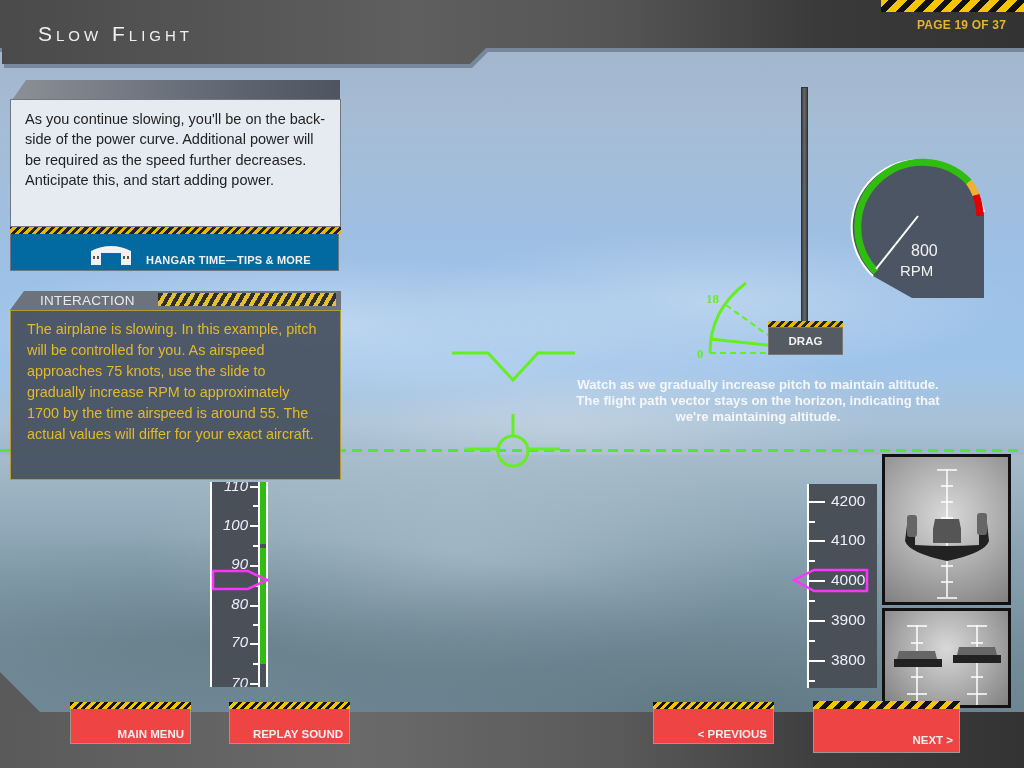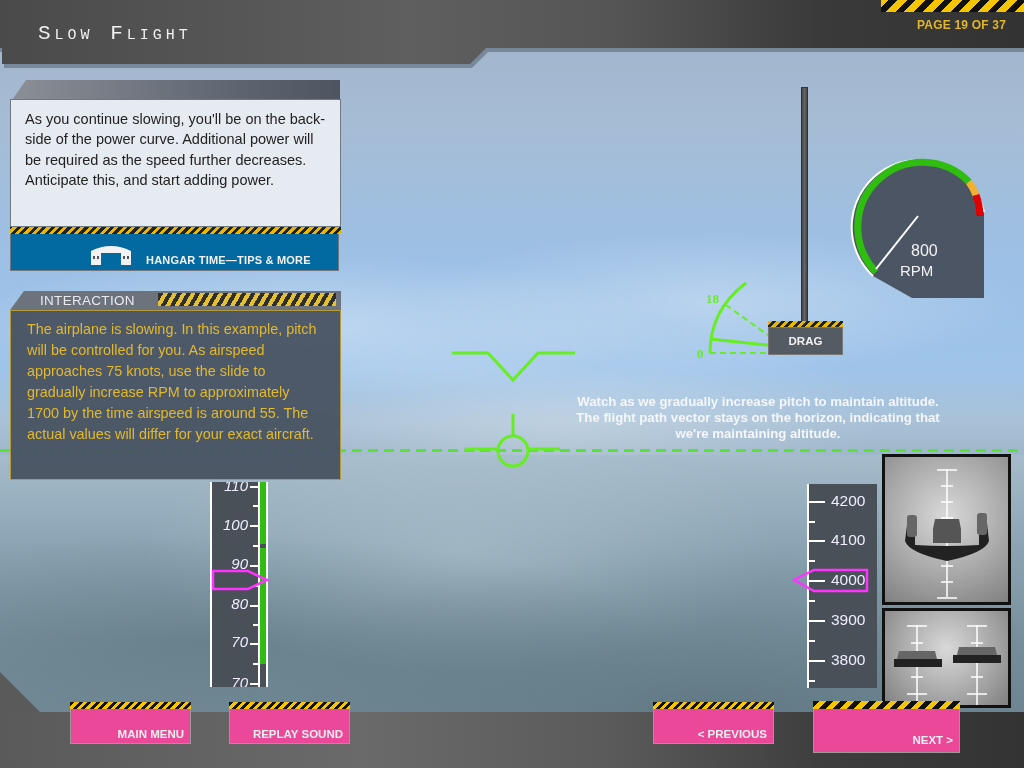--- a/index.html
+++ b/index.html
@@ -35,21 +35,21 @@
     background: linear-gradient(90deg, #4a4a4a 0%, #5f5f5f 40%, #555 60%, #3a3a3a 80%, #333 100%);
     clip-path: polygon(0 0, 100% 0, 100% 48px, 486px 48px, 470px 64px, 2px 64px, 2px 48px, 0 48px);
   }
   .header-shadow {
     position: absolute; left: 0; top: 0; width: 1024px; height: 68px;
     background: rgba(40,50,60,0.35);
     clip-path: polygon(0 0, 100% 0, 100% 52px, 488px 52px, 472px 68px, 4px 68px, 4px 52px, 0 52px);
   }
   .page-title {
     position: absolute; left: 38px; top: 22px;
-    font-family: Liberation Mono, monospace;
+    font-family: Liberation Sans, sans-serif;
     font-size: 21px; color: #f0f0f0;
     font-variant: small-caps; letter-spacing: 4px;
   }
   .page-hazard {
     position: absolute; left: 881px; top: 0; width: 143px; height: 12px;
     background: repeating-linear-gradient(-45deg, #f5c500 0 7px, #111 7px 13px);
   }
   .page-counter {
     position: absolute; left: 917px; top: 18px; font-size: 12px; color: #e2b52a;
     letter-spacing: 0.2px;
@@ -158,35 +158,35 @@
   }
   .drag-handle {
     position: absolute; left: 768px; top: 327px; width: 75px; height: 28px;
     background: #555b63; border: 1px solid #777;
     color: #f2f2f2; font-size: 11.5px; font-weight: bold; text-align: center; line-height: 26px;
   }
 
   
   .center-note {
     position: absolute; left: 568px; top: 377px; width: 380px;
-    text-align: center; font-size: 13.2px; font-weight: bold; color: #f4f6fa; line-height: 16px; margin-top: 17px;
+    text-align: center; font-size: 13.2px; font-weight: bold; color: #f4f6fa; line-height: 16px;
   }
 
   
   .bottom-bar {
     position: absolute; left: 0; top: 712px; width: 1024px; height: 56px;
     background: linear-gradient(90deg, #5a5a5a 0%, #6a6a6a 35%, #5a5a5a 60%, #3e3e3e 80%, #333 100%);
   }
   .bottom-corner {
     position: absolute; left: 0; top: 672px; width: 40px; height: 40px;
     background: #5a5a5a;
     clip-path: polygon(0 0, 100% 100%, 0 100%);
   }
   .nav-btn {
-    position: absolute; background: #ec4899; border: 1px solid #999;
+    position: absolute; background: #ef4444; border: 1px solid #999;
     color: #f0f0f0; font-size: 11.5px; font-weight: bold; text-align: right;
     padding-right: 6px; cursor: pointer;
   }
   .nav-btn .hz {
     position: absolute; left: -1px; top: -7px; right: -1px; height: 7px;
     background: repeating-linear-gradient(-45deg, #f5c500 0 3px, #111 3px 6px);
   }
   .nav-btn .lbl { position: absolute; right: 6px; bottom: 3px; }
   .btn-main { left: 70px; top: 708px; width: 121px; height: 36px; }
   .btn-replay { left: 229px; top: 708px; width: 121px; height: 36px; }

